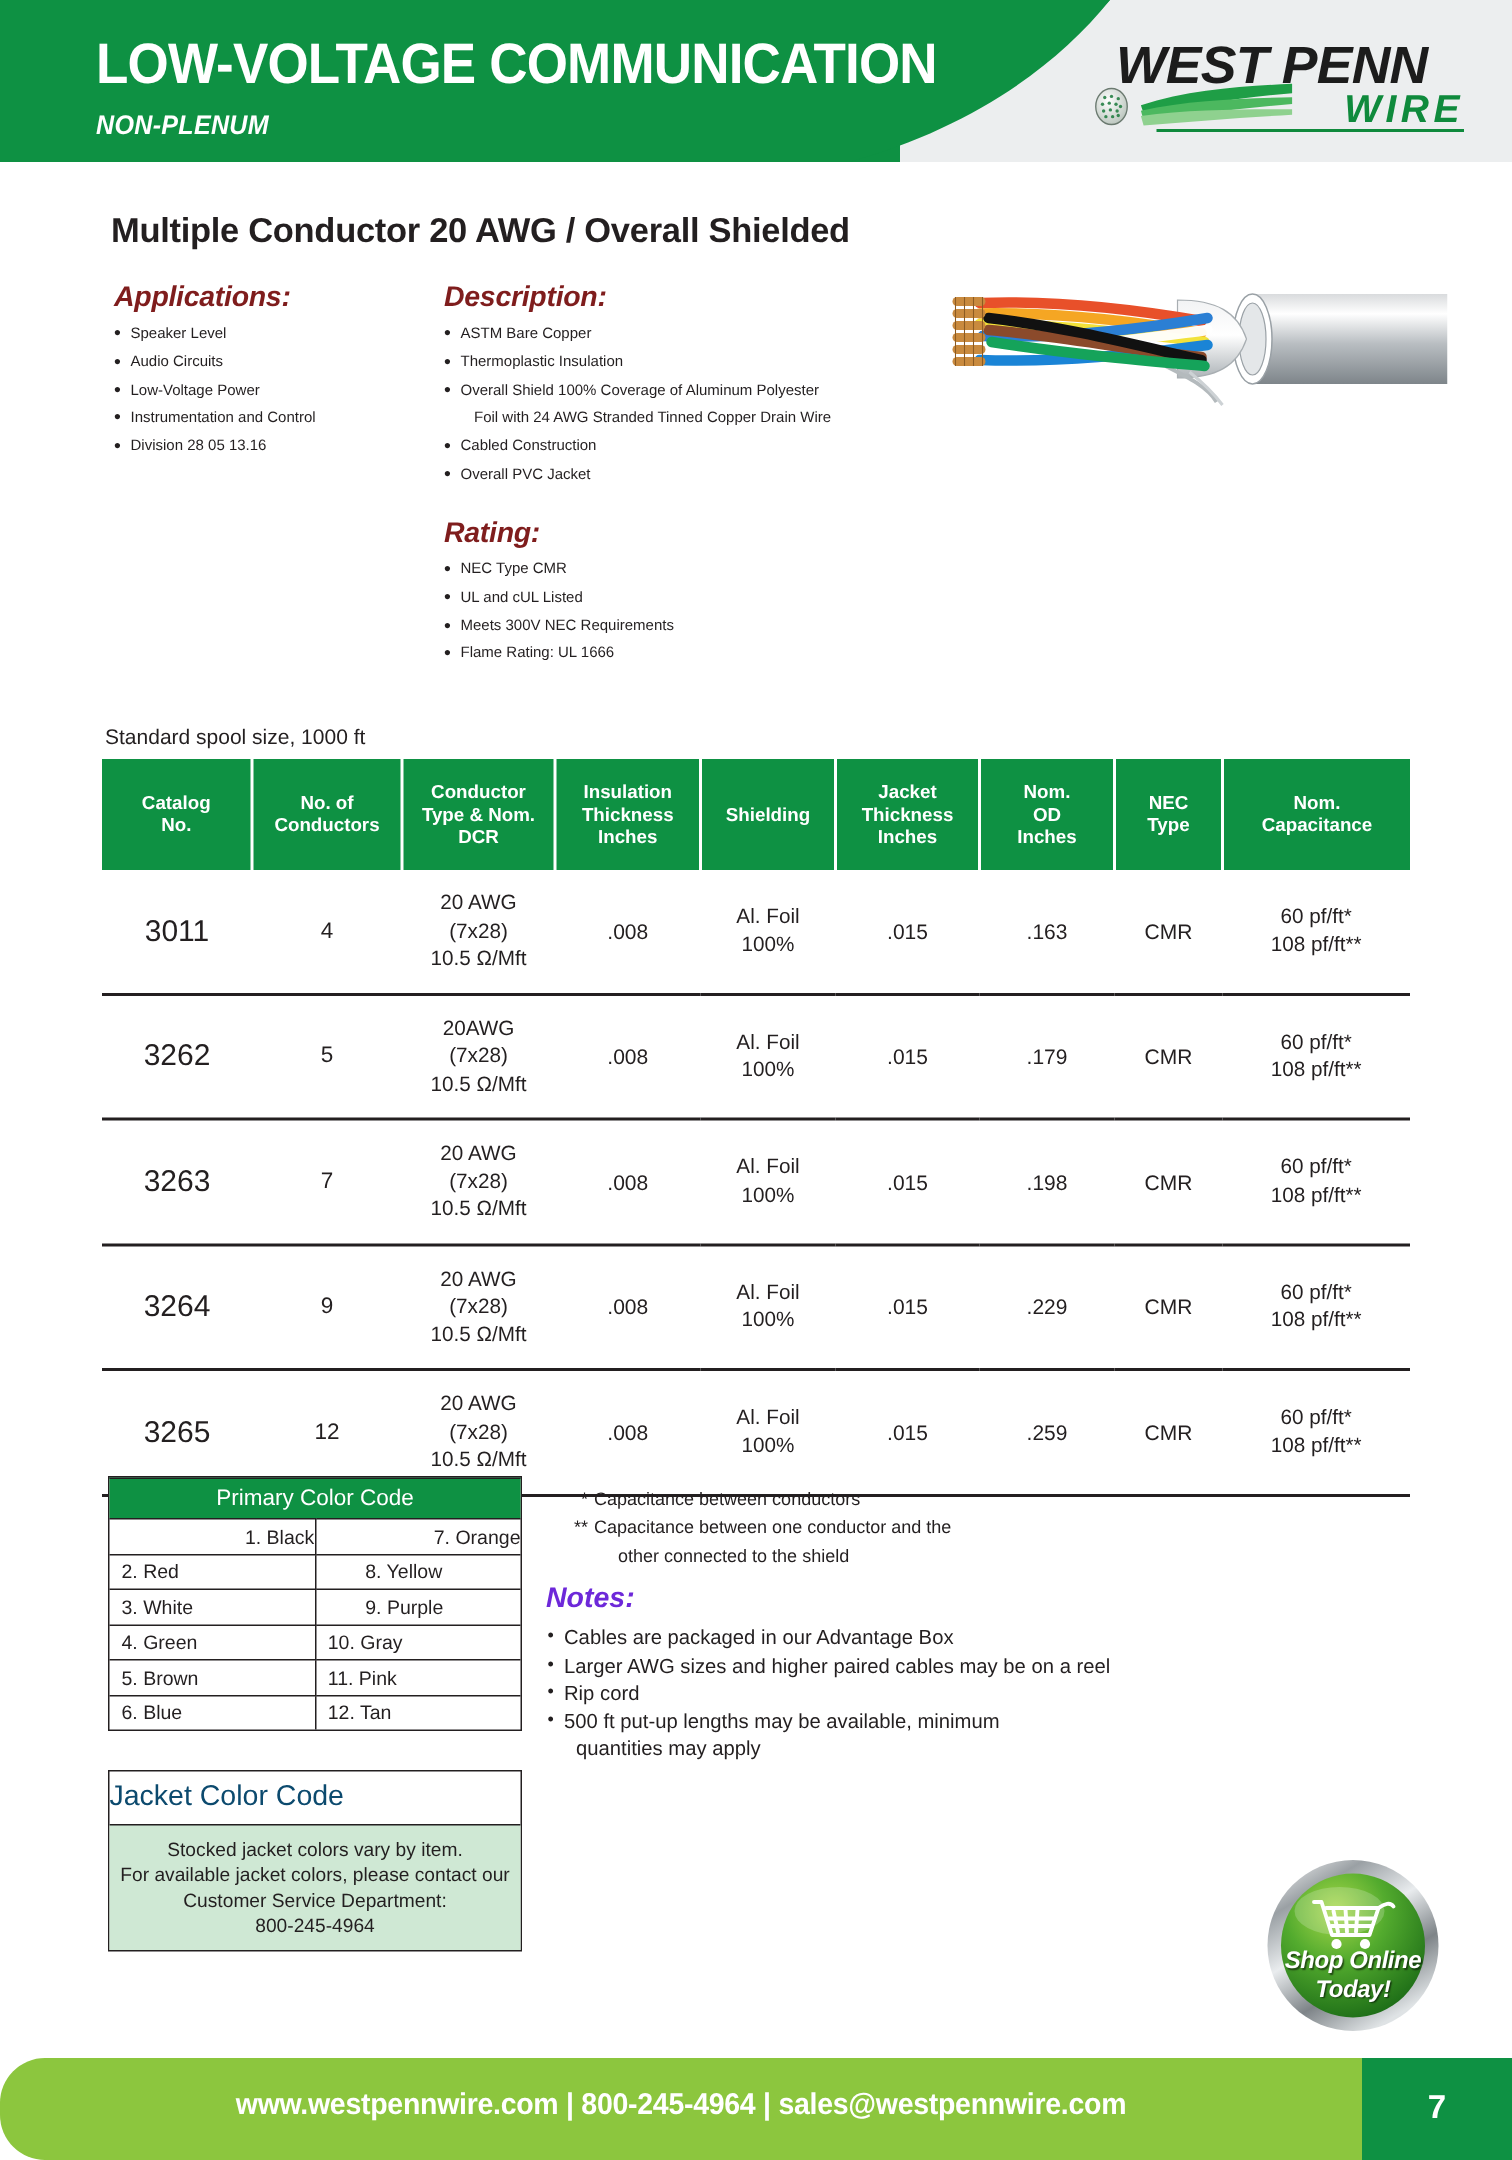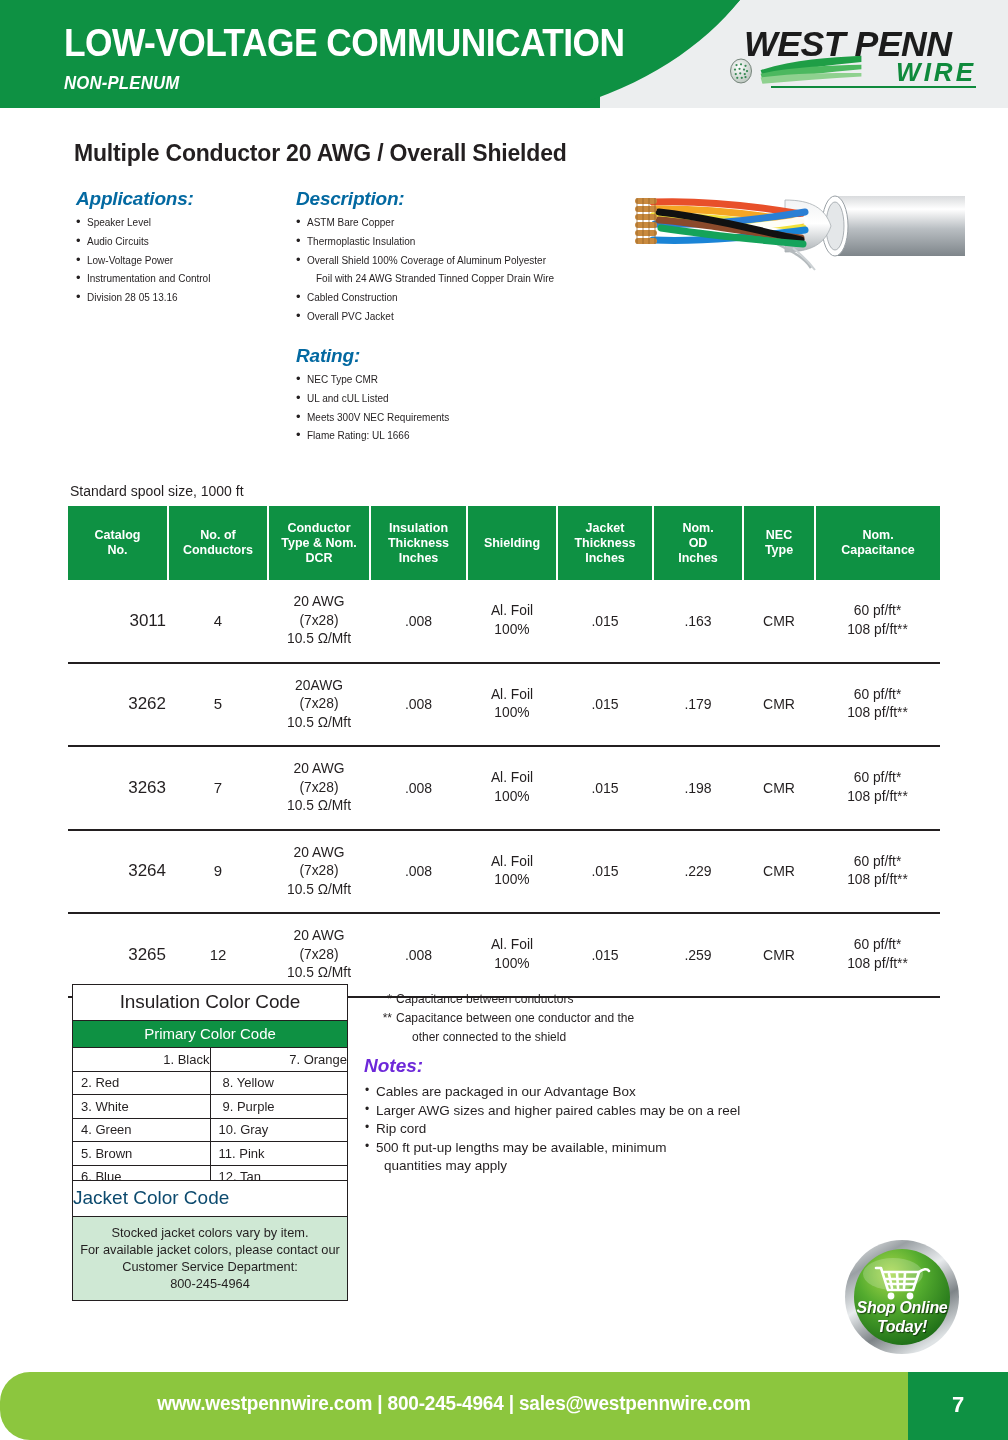--- a/index.html
+++ b/index.html
@@ -60,21 +60,21 @@
 
   
   .prod-title{
     position:absolute;left:74px;top:140px;
     font-size:23px;font-weight:bold;color:#231f20;
     letter-spacing:-0.2px;white-space:nowrap;
   }
 
   
   .sec-head{
-    font-size:19px;font-weight:bold;font-style:italic;color:#0369a1;
+    font-size:19px;font-weight:bold;font-style:italic;color:#7f1d1d;
     margin:0 0 4px 0;letter-spacing:-0.2px;
   }
   .bullets{margin:0;padding:0;list-style:none;}
   .bullets li{
     font-size:10px;line-height:18.8px;color:#231f20;
     position:relative;padding-left:11px;white-space:nowrap;
   }
   .bullets li:before{
     content:"\2022";position:absolute;left:0;top:-1px;font-size:13px;color:#231f20;
   }
@@ -109,21 +109,21 @@
   }
   .maintable thead th:last-child{border-right:none;}
   .maintable tbody td{
     text-align:center;vertical-align:middle;
     font-size:14px;line-height:18px;color:#231f20;
     border-top:2.2px solid #231f20;
     padding:13px 2px;
     height:50px;
   }
   .maintable tbody tr:first-child td{border-top:none;}
-  .maintable tbody td.cat{font-size:17px;line-height:26px;text-align:right;}
+  .maintable tbody td.cat{font-size:20px;line-height:26px;}
   .maintable tbody td.cond{font-size:15px;}
   .maintable tbody td.multi{font-size:13.8px;line-height:18.5px;}
   .table-bottom-rule{
     position:absolute;left:68px;width:872px;height:2.2px;background:#231f20;
   }
 
   
   .ins-box{
     position:absolute;left:72px;top:984px;width:276px;
     border:1.5px solid #231f20;background:#ffffff;
@@ -137,21 +137,21 @@
     background:#0e9143;color:#ffffff;font-size:15px;text-align:center;
     padding:4px 0 5px 0;border-top:1.5px solid #231f20;
   }
   .cc-table{width:100%;border-collapse:collapse;table-layout:fixed;}
   .cc-table td{
     font-size:13px;color:#231f20;
     border:1px solid #231f20;
     padding:2.5px 0 3px 8px;
     height:17px;
   }
-  .cc-table td.r{padding-left:12px;}
+  .cc-table td.r{padding-left:33px;}
   .cc-table tr:first-child td{border-top:1.5px solid #231f20;text-align:right;}
   .cc-table td:first-child{border-left:none;}
   .cc-table td:last-child{border-right:none;}
   .cc-table tr:last-child td{border-bottom:none;}
 
   .jkt-box{
     position:absolute;left:72px;top:1180px;width:276px;
     border:1.5px solid #231f20;background:#ffffff;box-sizing:border-box;
   }
   .jkt-title{
@@ -445,21 +445,20 @@
         <td>.015</td>
         <td>.259</td>
         <td>CMR</td>
         <td class="multi">60 pf/ft*<br>108 pf/ft**</td>
       </tr>
     </tbody>
   </table>
   <div class="table-bottom-rule" id="tbl-rule" style="top: 996px;"></div>
 
   <div class="ins-box">
-    <div class="ins-title">Insulation Color Code</div>
     <div class="ins-primary">Primary Color Code</div>
     <table class="cc-table">
       <tbody>
           <tr>
         <td>1. Black</td>
         <td class="r">7. Orange</td>
       </tr>
       <tr>
         <td>2. Red</td>
         <td class="r">8. Yellow</td>

